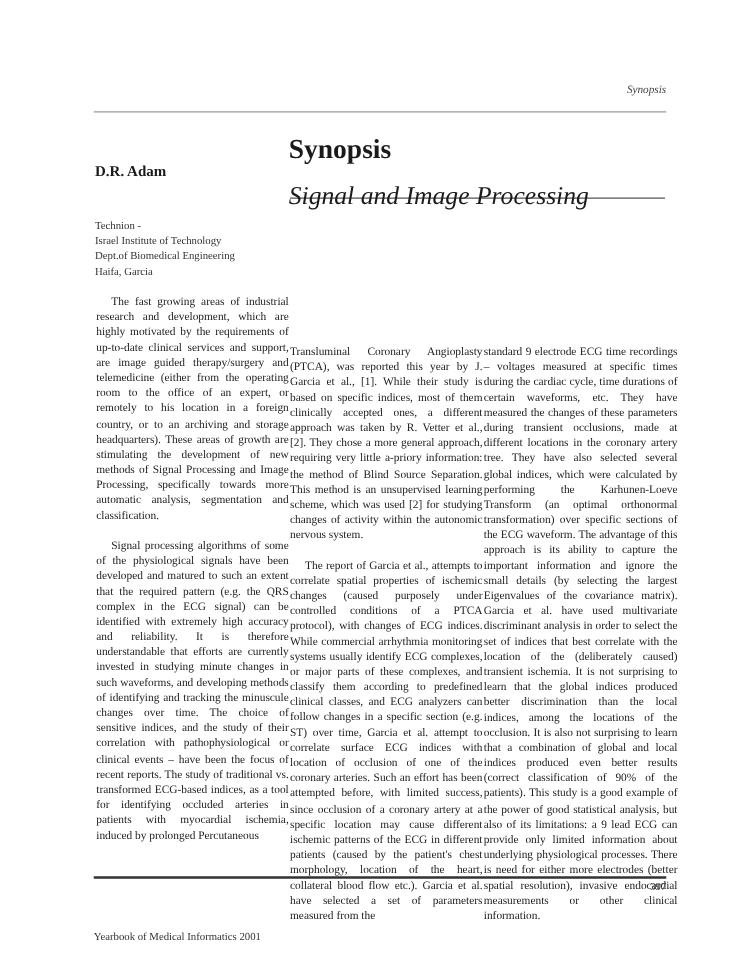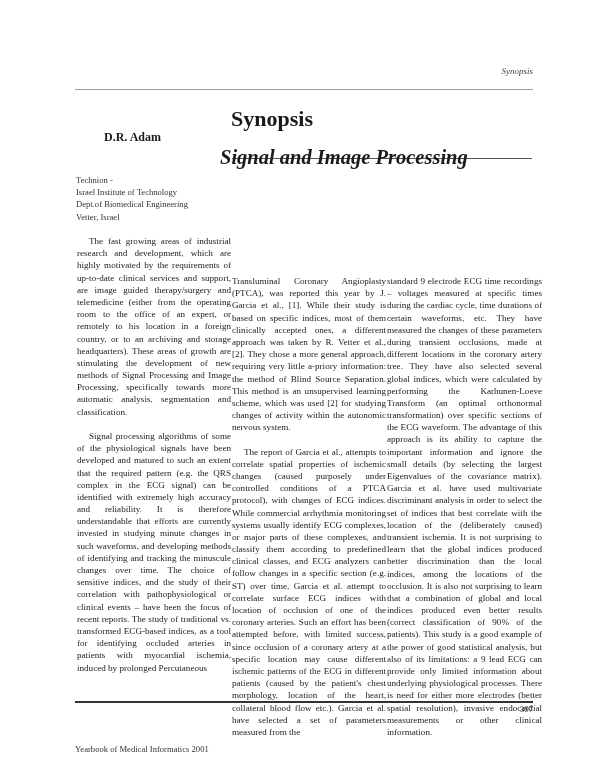--- a/index.html
+++ b/index.html
@@ -2,46 +2,46 @@
 <html><head>
 <meta charset="utf-8">
 <style>
   html, body { margin:0; padding:0; background:#ffffff; }
   body { width:600px; height:776px; position:relative; overflow:hidden;
          font-family:"Liberation Serif", serif; color:#1a1a1a; }
   .abs { position:absolute; }
   .running-head { left:75px; top:66px; width:458px; text-align:right;
          font-style:italic; font-size:9px; color:#444; }
   .head-rule { left:75px; top:89px; width:458px; height:1px; background:#9a9a9a; }
-  .author { left:76px; top:130px; font-weight:bold; font-size:12px;margin-left:28px; }
+  .author { left:76px; top:130px; font-weight:bold; font-size:12px; }
   .affil { left:76px; top:174px; font-size:8.6px; line-height:12.2px; color:#333; width:140px; }
   .title { left:231px; top:106px; font-weight:bold; font-size:22px; line-height:26px; }
   .title-rule { left:232px; top:158px; width:300px; height:1px; background:#555; }
-  .subtitle { left:220px; top:146px; font-style:italic; font-weight:bold; font-size:20.5px; }
+  .subtitle { left:231px; top:146px; font-style:italic; font-weight:normal; font-size:20.5px; }
   .col { top:235px; width:154px; font-size:9.1px; line-height:12.18px; text-align:justify; color:#222; }
   .col p { margin:0; text-indent:12px; }
   .col p + p { margin-top:12.18px; }
   .col p.cont { text-indent:0;margin-top:40px; }
   .c1 { left:77px; } .c2 { left:232px; } .c3 { left:387px; width:155px; }
   .foot-rule { left:75px; top:701px; width:458px; height:2px; background:#333; }
   .foot-left { left:75px; top:704px; font-size:8.6px; color:#333;margin-top:40px; }
   .foot-right { left:500px; width:33px; top:704px; text-align:right; font-size:8.6px; color:#333; }
 </style>
 </head>
 <body>
 
 <div class="abs running-head">Synopsis</div>
 <div class="abs head-rule"></div>
 
 <div class="abs author">D.R. Adam</div>
 <div class="abs affil">
   <div>Technion -</div>
   <div>Israel Institute of Technology</div>
   <div>Dept.of Biomedical Engineering</div>
-  <div>Vetter, Israel</div>
+  <div>Haifa, Garcia</div>
 </div>
 
 <div class="abs title">Synopsis</div>
 <div class="abs title-rule"></div>
 <div class="abs subtitle">Signal and Image Processing</div>
 
 <div class="abs col c1">
   <p>The fast growing areas of industrial research and development, which are highly motivated by the requirements of up-to-date clinical services and support, are image guided therapy/surgery and telemedicine (either from the operating room to the office of an expert, or remotely to his location in a foreign country, or to an archiving and storage headquarters). These areas of growth are stimulating the development of new methods of Signal Processing and Image Processing, specifically towards more automatic analysis, segmentation and classification.</p>
   <p>Signal processing algorithms of some of the physiological signals have been developed and matured to such an extent that the required pattern (e.g. the QRS complex in the ECG signal) can be identified with extremely high accuracy and reliability. It is therefore understandable that efforts are currently invested in studying minute changes in such waveforms, and developing methods of identifying and tracking the minuscule changes over time. The choice of sensitive indices, and the study of their correlation with pathophysiological or clinical events – have been the focus of recent reports. The study of traditional vs. transformed ECG-based indices, as a tool for identifying occluded arteries in patients with myocardial ischemia, induced by prolonged Percutaneous</p>
 </div>

